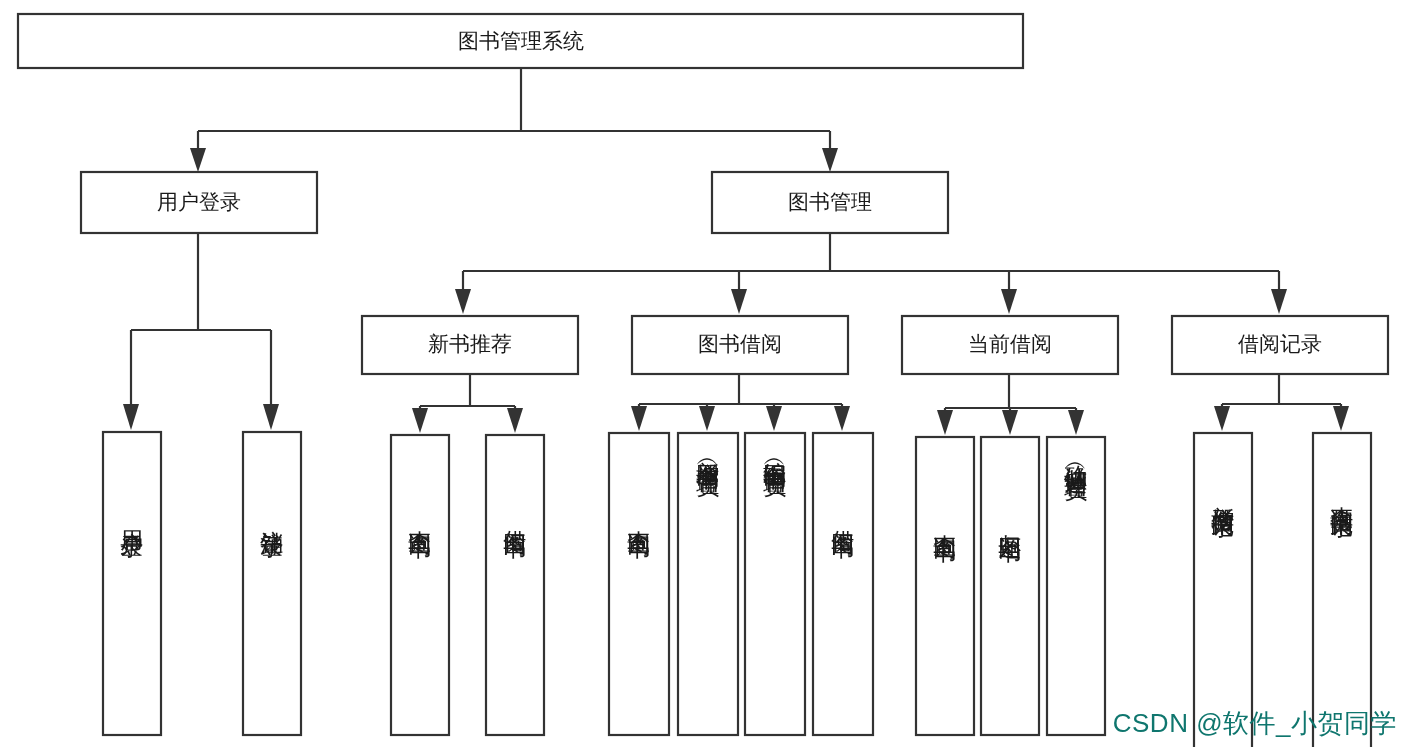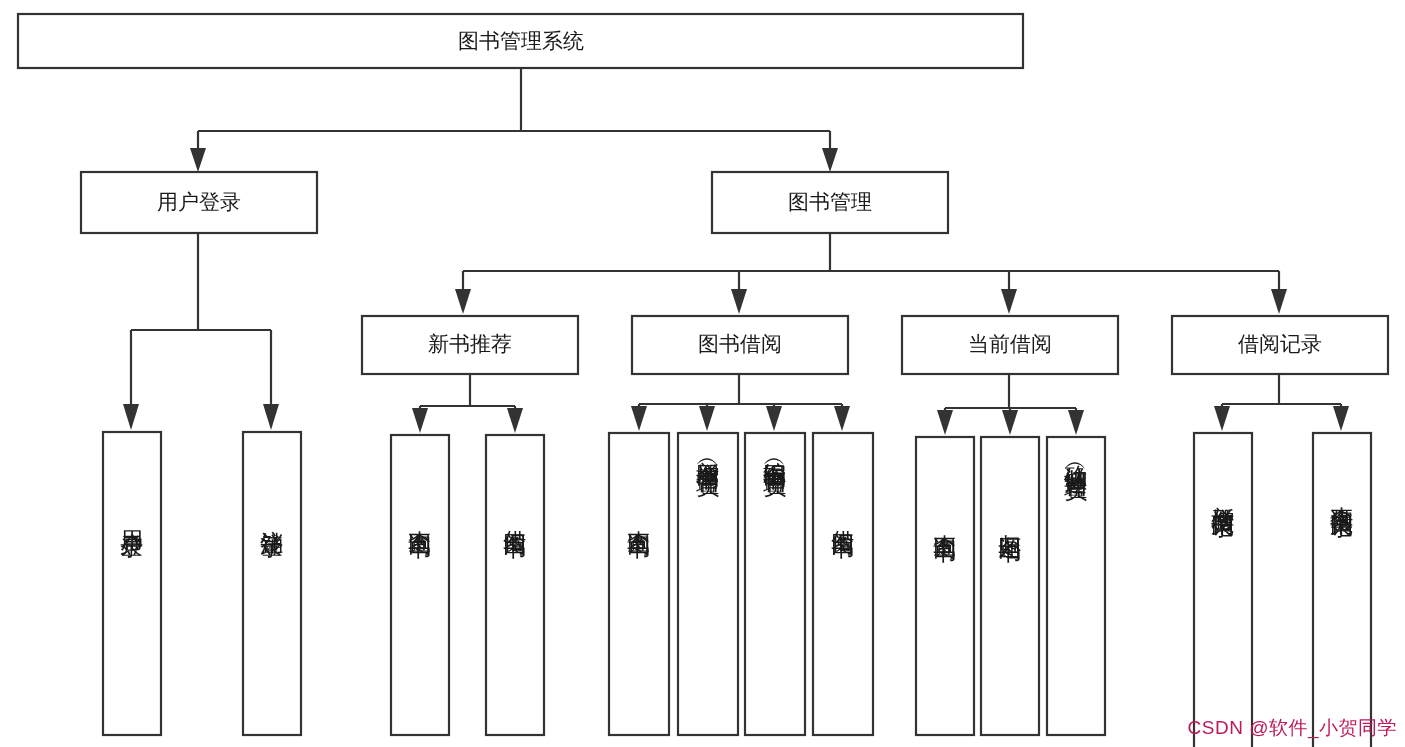--- a/index.html
+++ b/index.html
@@ -60,22 +60,22 @@
     white-space: nowrap;
     text-align: center;
     pointer-events: none;
     transform: translateX(-50%);
   }
   .watermark {
     position: absolute;
     right: 8px;
     bottom: 6px;
     font-family: "Liberation Sans", "DejaVu Sans", sans-serif;
-    font-size: 19px;
-    color: #be185d;
+    font-size: 26px;
+    color: #0f766e;
     letter-spacing: 0.5px;
     white-space: nowrap;
     pointer-events: none;
   }
 </style>
 </head>
 <body>
 
 <div id="diagram-root">
 

